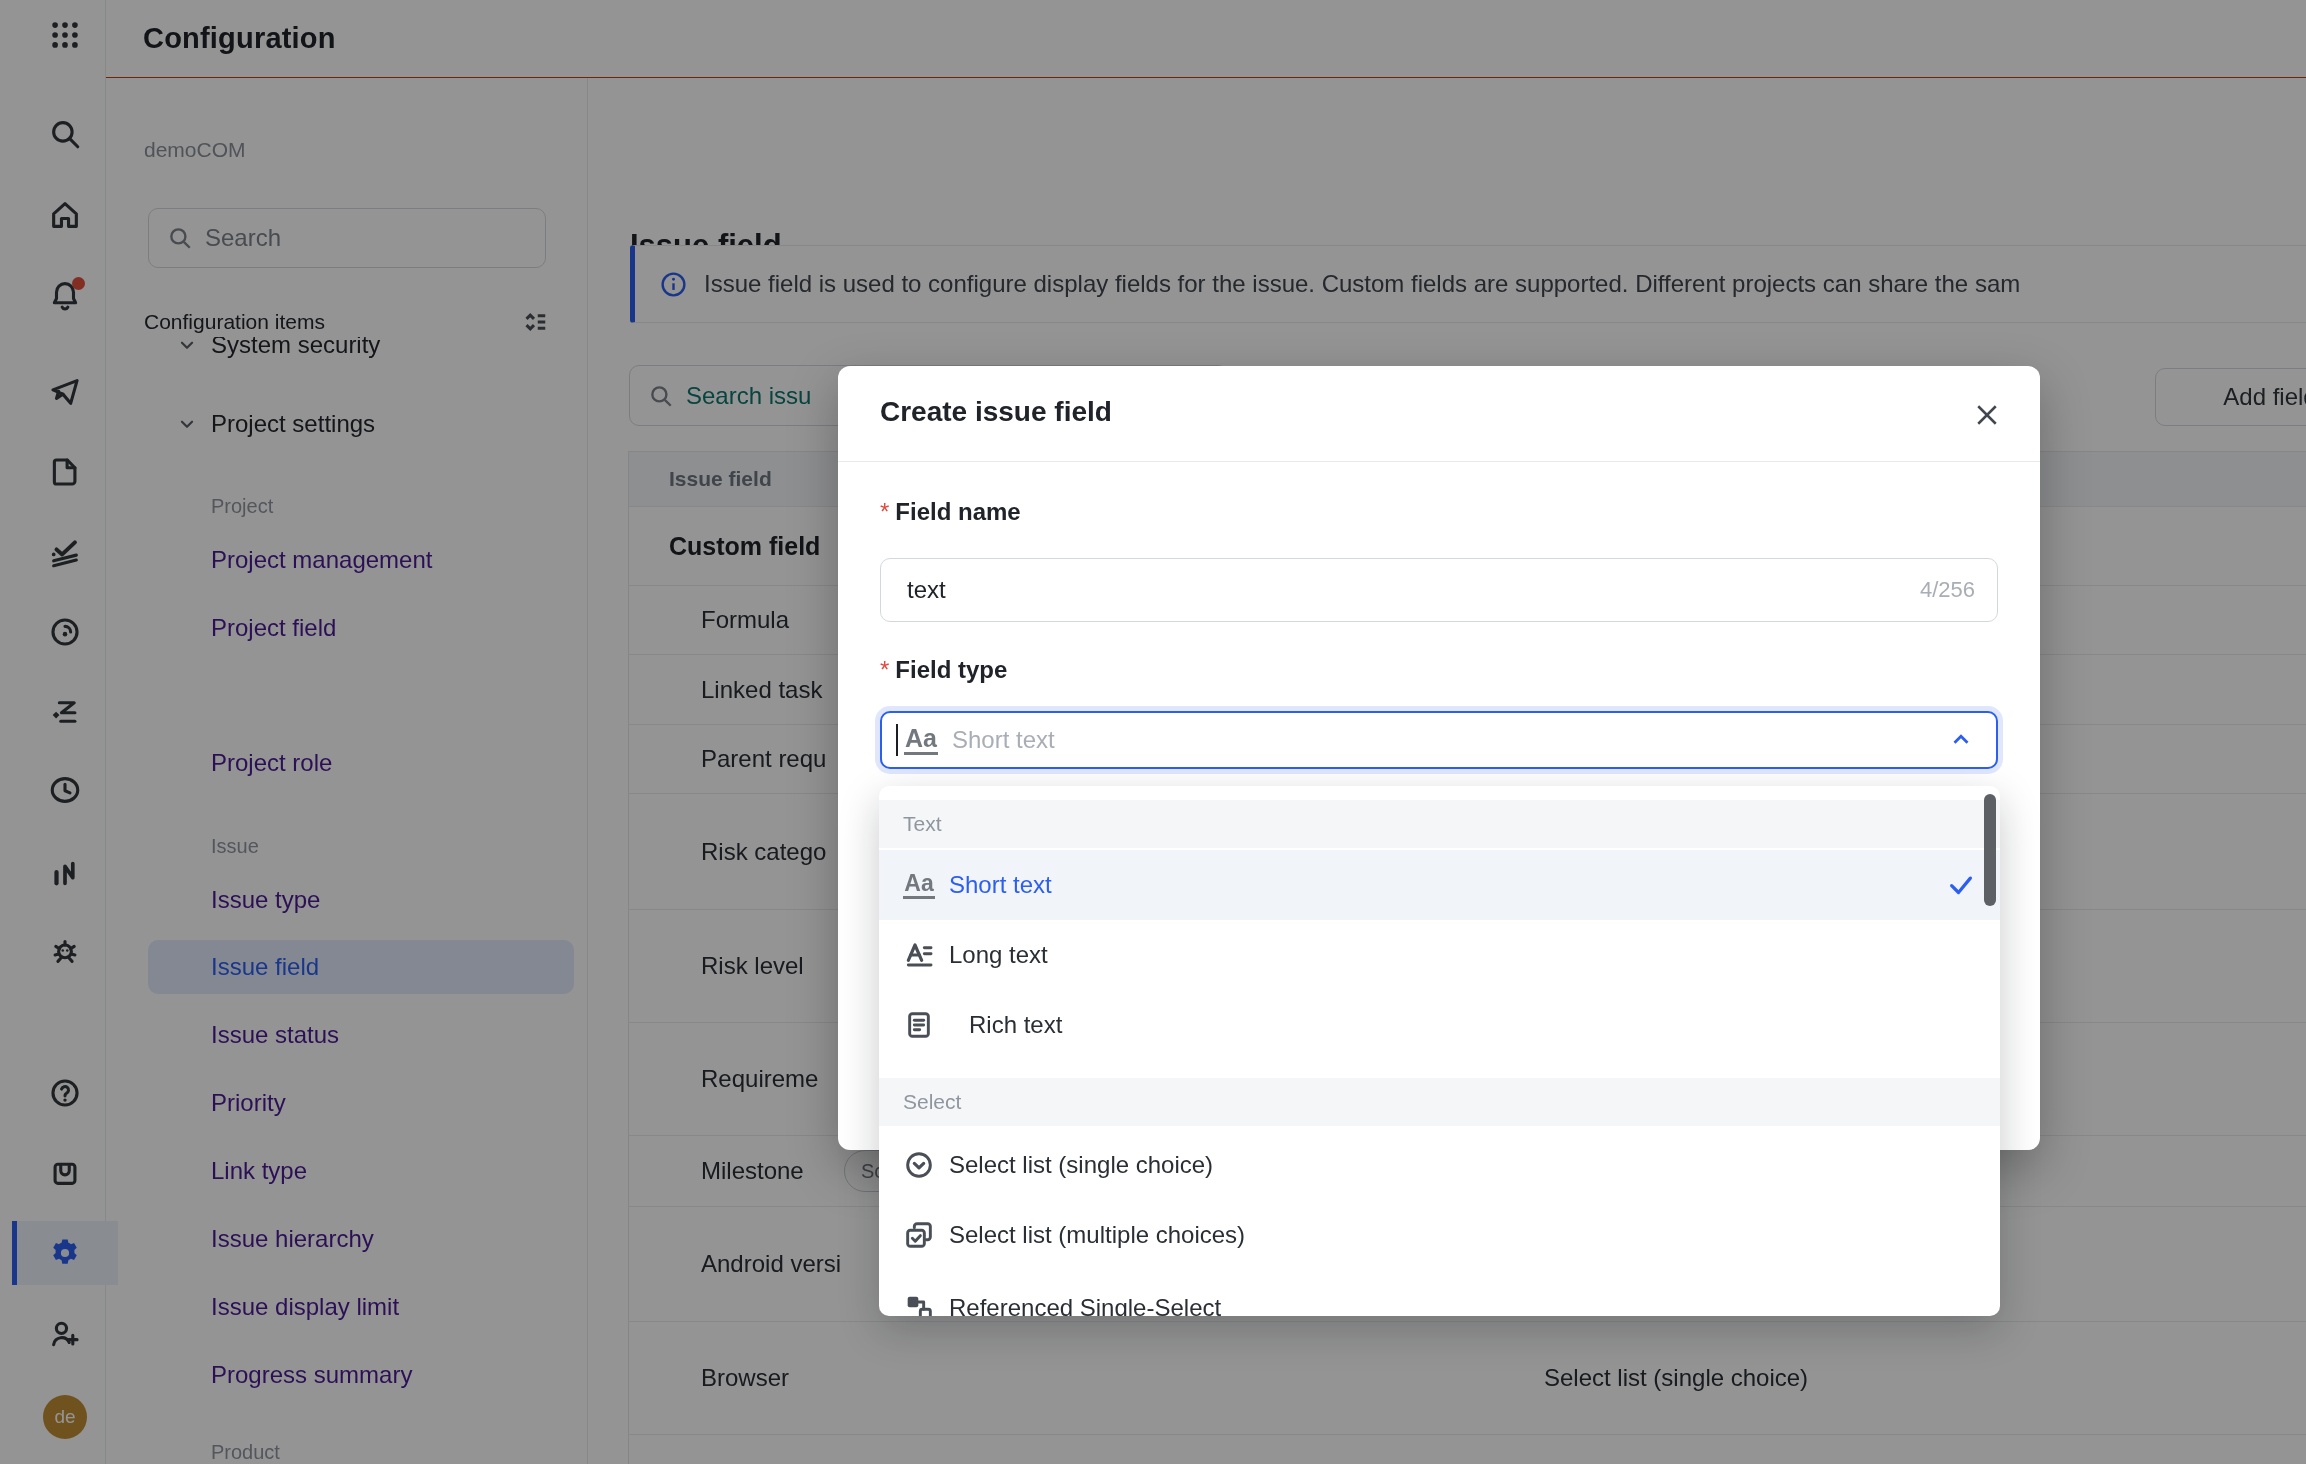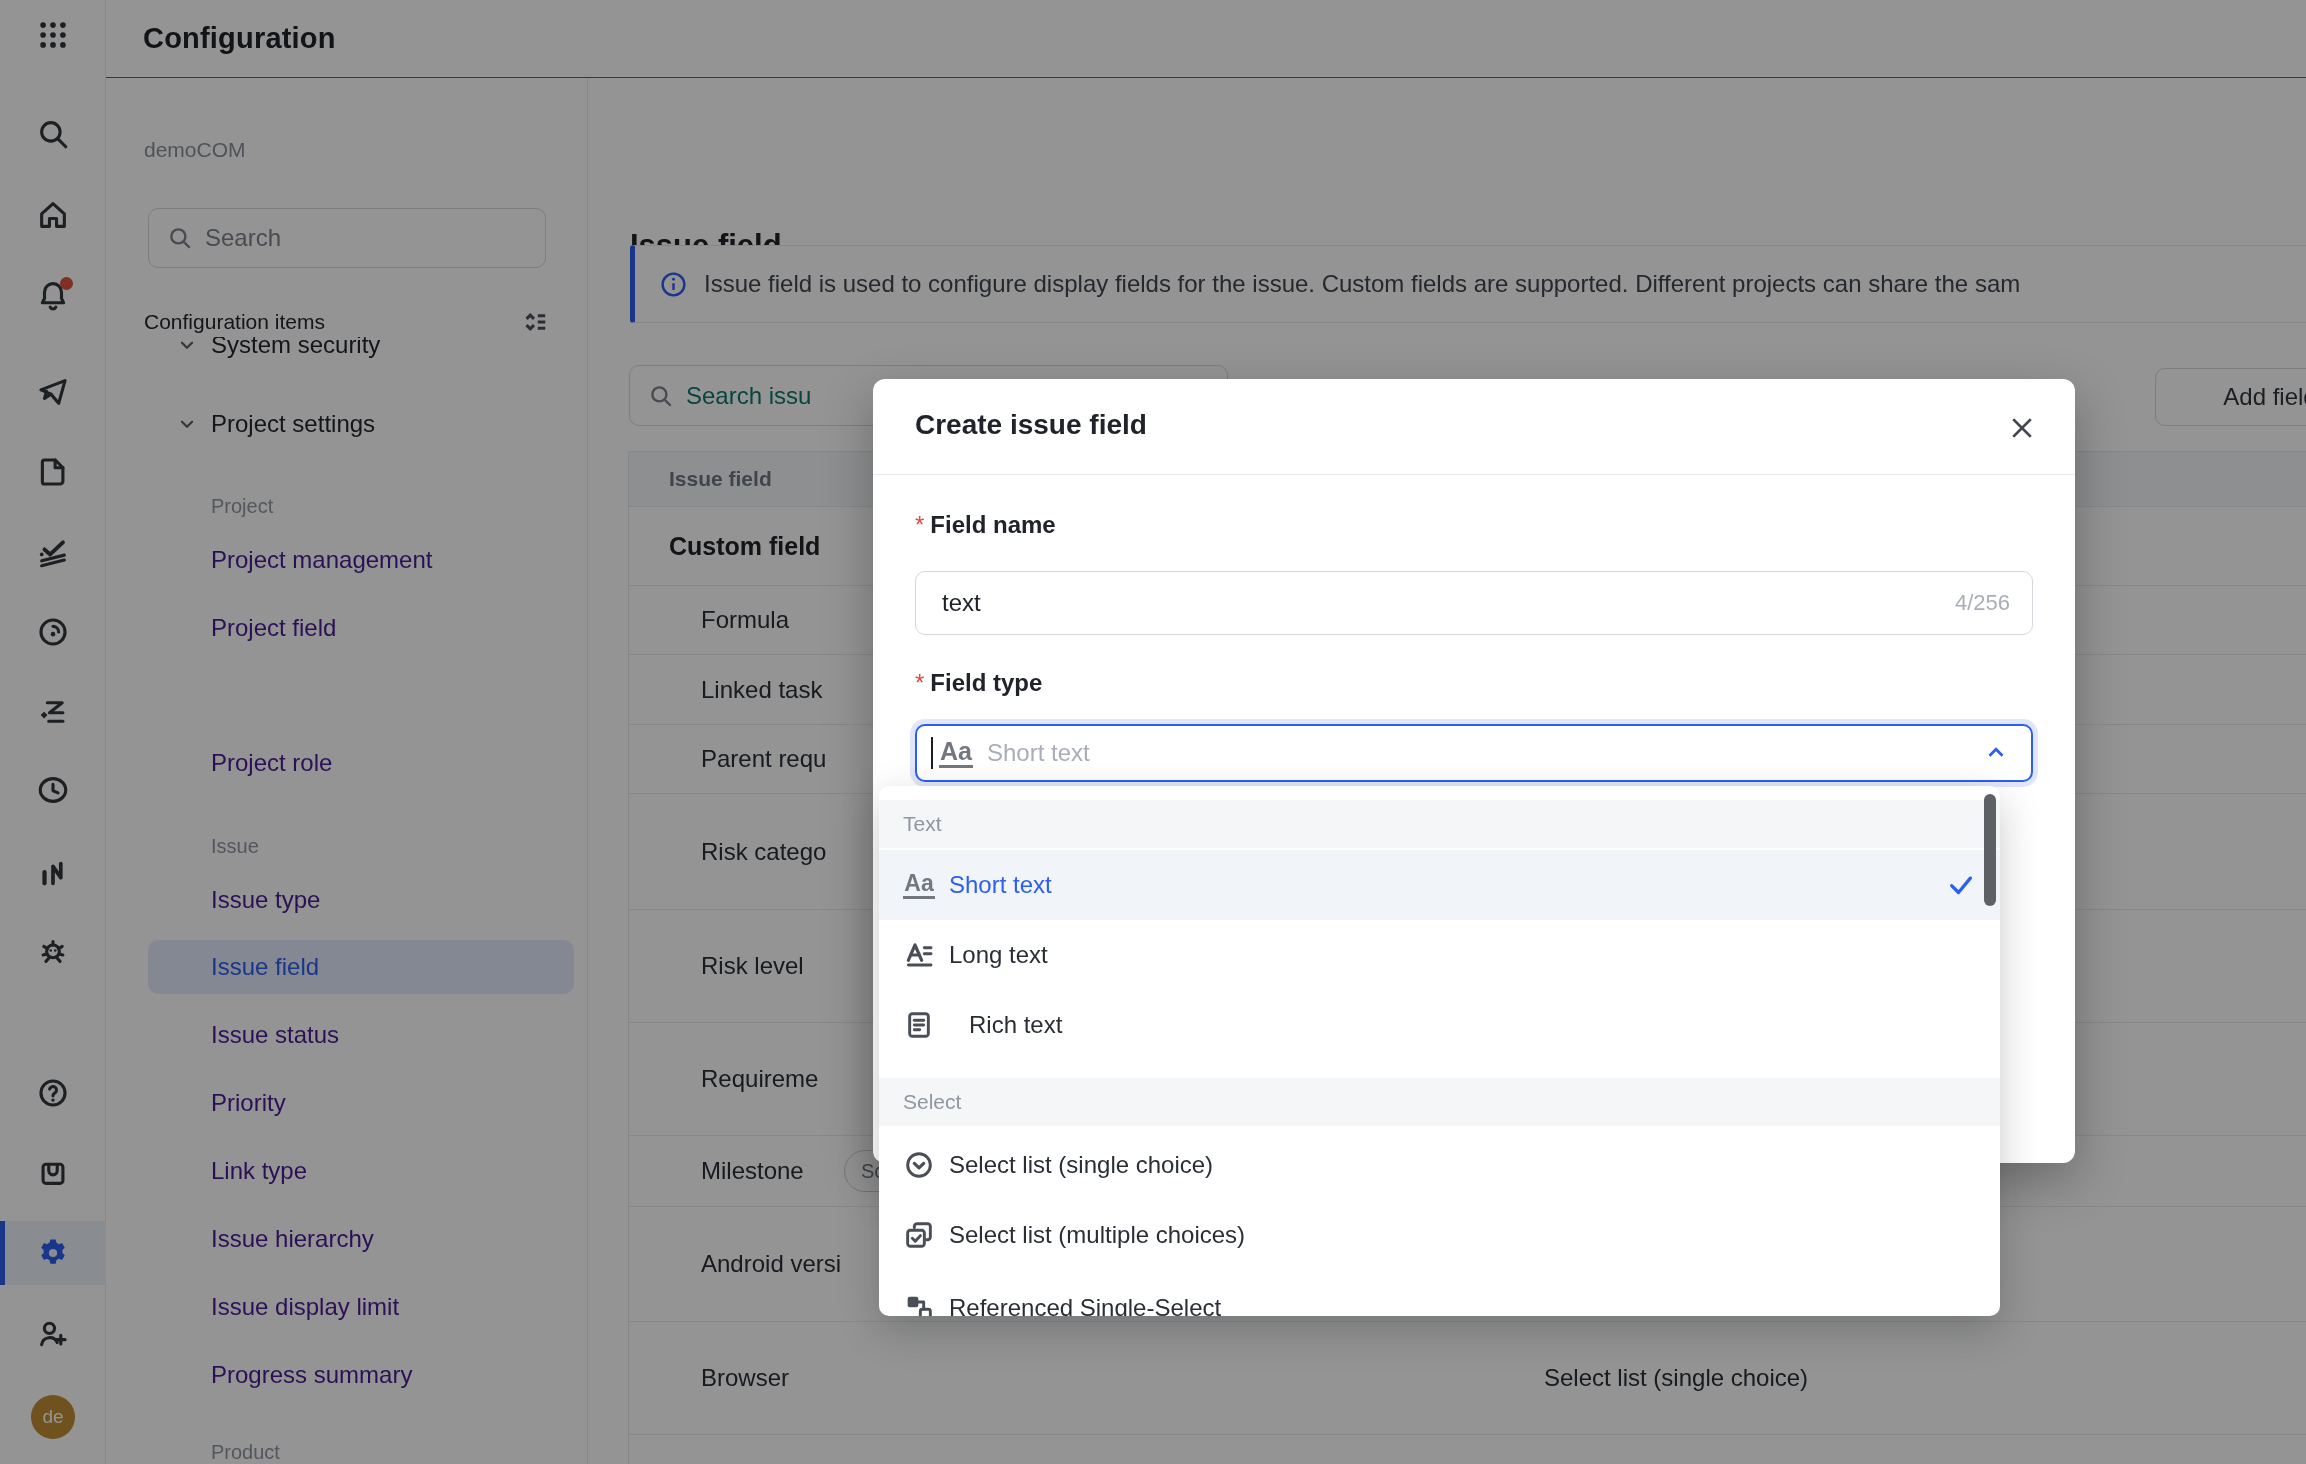--- a/index.html
+++ b/index.html
@@ -1,21 +1,21 @@
 <!DOCTYPE html>
 <html><head>
 <meta charset="utf-8">
 <style>
   html,body{margin:0;padding:0;background:#dadde1;}
   *{box-sizing:border-box;font-family:"Liberation Sans","DejaVu Sans",sans-serif;}
   .stage{position:relative;width:2306px;height:1464px;background:#fff;overflow:hidden;}
 
   
   .rail{position:absolute;left:0;top:0;width:106px;height:1464px;background:#fff;border-right:1px solid #e8eaec;z-index:10;}
-  .rail-item{position:absolute;left:0;width:106px;height:64px;display:flex;align-items:center;justify-content:center;color:#33373d;}
+  .rail-item{position:absolute;left:12px;width:106px;height:64px;display:flex;align-items:center;justify-content:center;color:#33373d;}
   .rail-item svg{width:34px;height:34px;}
   .rail-item.active{background:#edf1f9;color:#2c5ef0;}
   .rail-item.active::before{content:"";position:absolute;left:0;top:0;bottom:0;width:5px;background:#2c5ef0;}
   .bell-dot{position:absolute;width:13px;height:13px;border-radius:50%;background:#e0503c;top:14px;left:60px;}
   .avatar{width:44px;height:44px;border-radius:50%;background:#bf8d33;color:#fff;font-size:19px;display:flex;align-items:center;justify-content:center;}
 
   
   .topbar{position:absolute;left:106px;top:0;right:0;height:78px;background:#fff;border-bottom:1px solid #c2410c;z-index:9;display:flex;align-items:center;}
   .topbar h1{margin:0 0 0 37px;font-size:29px;font-weight:600;color:#20242a;letter-spacing:.2px;}
 
@@ -55,21 +55,21 @@
   .c1{position:absolute;left:72px;font-size:24px;color:#2a2f36;white-space:nowrap;}
   .trow.groupr .c1{left:40px;font-size:25px;font-weight:700;color:#20242a;}
   .trow.head .c1{left:40px;}
   .c2{position:absolute;left:915px;font-size:24px;color:#2a2f36;white-space:nowrap;}
   .tag{position:absolute;left:215px;top:50%;transform:translateY(-50%);height:42px;width:72px;border:1.5px solid #c9ced6;border-radius:21px;font-size:20px;color:#6f7681;display:flex;align-items:center;padding-left:16px;overflow:hidden;white-space:nowrap;}
 
   
   .overlay{position:absolute;inset:0;background:rgba(0,0,0,.42);z-index:40;}
 
   
-  .modal{position:absolute;left:838px;top:379px;width:1202px;height:784px;background:#fff;border-radius:12px;z-index:50;box-shadow:0 18px 50px rgba(0,0,0,.28);margin-left:35px;}
+  .modal{position:absolute;left:838px;top:366px;width:1202px;height:784px;background:#fff;border-radius:12px;z-index:50;box-shadow:0 18px 50px rgba(0,0,0,.28);}
   .modal-title{position:absolute;left:42px;top:30px;font-size:28px;font-weight:600;color:#20242a;}
   .modal-close{position:absolute;right:38px;top:34px;width:30px;height:30px;color:#41464f;}
   .modal-divider{position:absolute;left:0;top:95px;width:100%;height:1px;background:#e8eaec;}
   .f-label{position:absolute;left:42px;font-size:24px;font-weight:600;color:#20242a;}
   .f-label .req{color:#e5483d;margin-right:6px;font-weight:400;}
   .name-input{position:absolute;left:42px;top:192px;width:1118px;height:64px;border:1px solid #d4d8dd;border-radius:10px;display:flex;align-items:center;padding:0 22px 0 26px;}
   .name-input .val{font-size:24px;color:#20242a;flex:1;}
   .name-input .counter{font-size:22px;color:#a9aeb6;}
   .type-select{position:absolute;left:42px;top:345px;width:1118px;height:58px;border:2px solid #2c5ef0;border-radius:10px;box-shadow:0 0 0 5px rgba(44,94,240,.15);display:flex;align-items:center;padding:0 22px 0 14px;background:#fff;}
   .caret{width:2px;height:32px;background:#1b1e23;margin-right:6px;}

